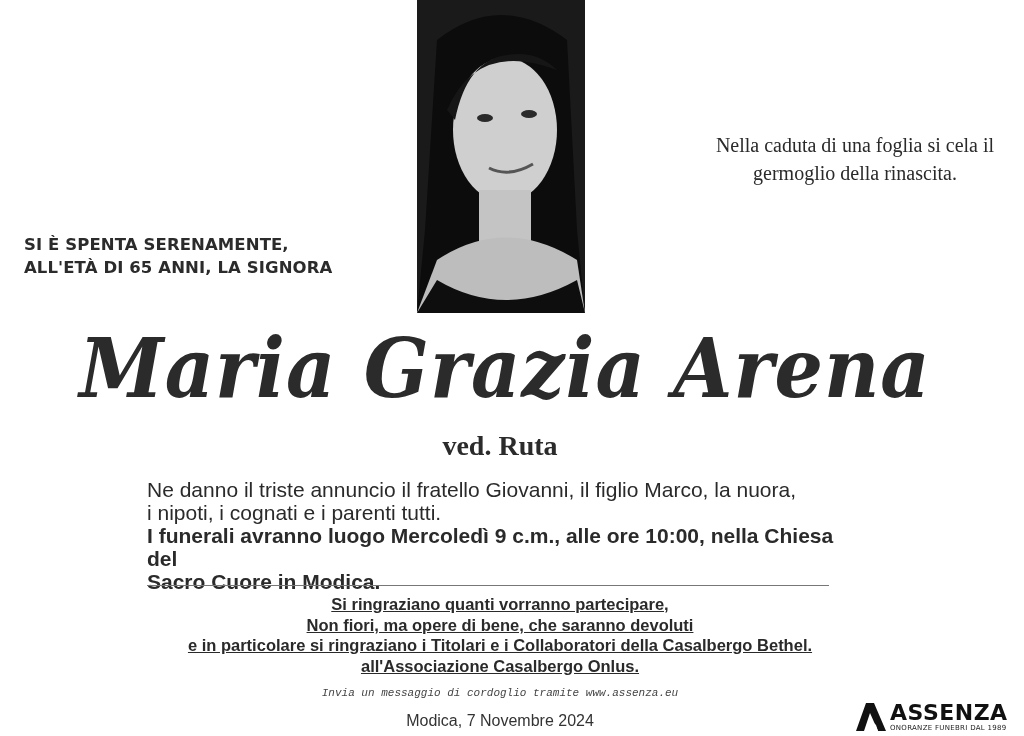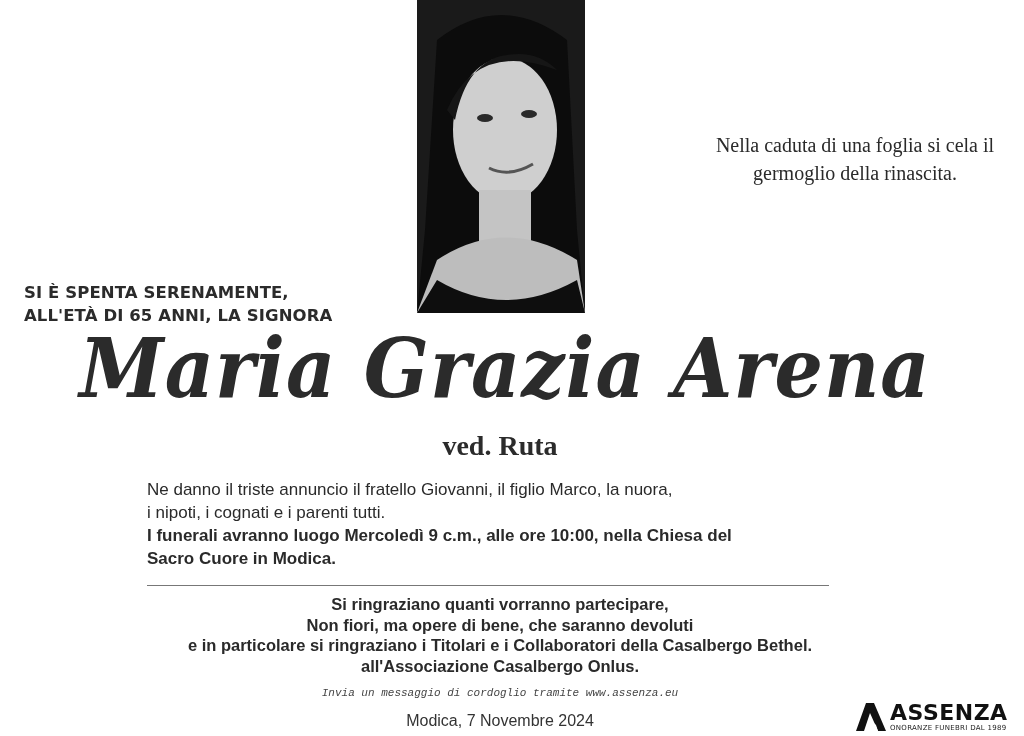--- a/index.html
+++ b/index.html
@@ -1,27 +1,27 @@
 <!DOCTYPE html>
 <html><head>
 <meta charset="utf-8">
 <style>
   html, body { margin:0; padding:0; }
   body { width:1024px; height:736px; background:#ffffff; position:relative; overflow:hidden; color:#2a2a2a; font-family:"Liberation Sans", sans-serif; }
   .abs { position:absolute; }
   .photo { left:417px; top:0; width:168px; height:313px; background:#111; overflow:hidden; }
   .photo svg { display:block; }
   .quote { left:665px; top:131px; width:380px; text-align:center; font-family:"Liberation Serif", serif; font-size:20px; line-height:28px; color:#2a2a2a; }
-  .intro { left:24px; top:233px; width:380px; font-family:"DejaVu Sans", sans-serif; font-weight:bold; font-size:16.5px; line-height:23px; color:#2b2b2b; letter-spacing:0.1px;margin-top:48px; }
+  .intro { left:24px; top:233px; width:380px; font-family:"DejaVu Sans", sans-serif; font-weight:bold; font-size:16.5px; line-height:23px; color:#2b2b2b; letter-spacing:0.1px; }
   .name { left:0; top:318px; width:1010px; text-align:center; font-family:"DejaVu Serif", serif; font-style:italic; font-weight:bold; font-size:82px; line-height:100px; color:#2b2b2b; transform:scaleX(0.93); transform-origin:center; letter-spacing:1px; }
   .ved { left:0; top:432px; width:1000px; text-align:center; font-family:"Liberation Serif", serif; font-weight:bold; font-size:28px; line-height:28px; color:#2b2b2b; }
-  .body { left:147px; top:478px; width:720px; font-family:"Liberation Sans", sans-serif; font-size:17px; line-height:23px; color:#2a2a2a; }
+  .body { left:147px; top:478px; width:720px; font-family:"Liberation Sans", sans-serif; font-size:21px; line-height:23px; color:#2a2a2a; }
   .body .b { font-weight:bold; }
   .rule { left:147px; top:585px; width:682px; height:1px; background:#777; }
-  .thanks { left:100px; top:594px; width:800px; text-align:center; font-family:"Liberation Sans", sans-serif; font-weight:bold; font-size:16.5px; line-height:20.5px; color:#2a2a2a; }
+  .thanks { left:100px; top:594px; width:800px; text-align:center; font-family:"Liberation Sans", sans-serif; font-weight:bold; font-size:16.5px; line-height:20.5px; color:#2a2a2a;text-decoration:underline; }
   .cordoglio { left:100px; top:686px; width:800px; text-align:center; font-family:Liberation Mono, monospace; font-style:italic; font-size:11px; line-height:14px; color:#444; }
   .date { left:100px; top:711px; width:800px; text-align:center; font-family:"Liberation Sans", sans-serif; font-size:16px; line-height:20px; color:#333; }
   .logo { left:856px; top:700px; width:160px; height:34px; display:flex; align-items:center; }
   .logo-mark { width:30px; height:28px; margin-right:4px; }
   .logo-text { display:flex; flex-direction:column; }
   .logo-name { font-family:"DejaVu Sans", sans-serif; font-weight:bold; font-size:22px; line-height:22px; color:#111; letter-spacing:0.5px; }
   .logo-sub { font-family:"DejaVu Sans", sans-serif; font-size:7px; line-height:9px; color:#222; letter-spacing:0.3px; }
 </style>
 </head>
 <body>

